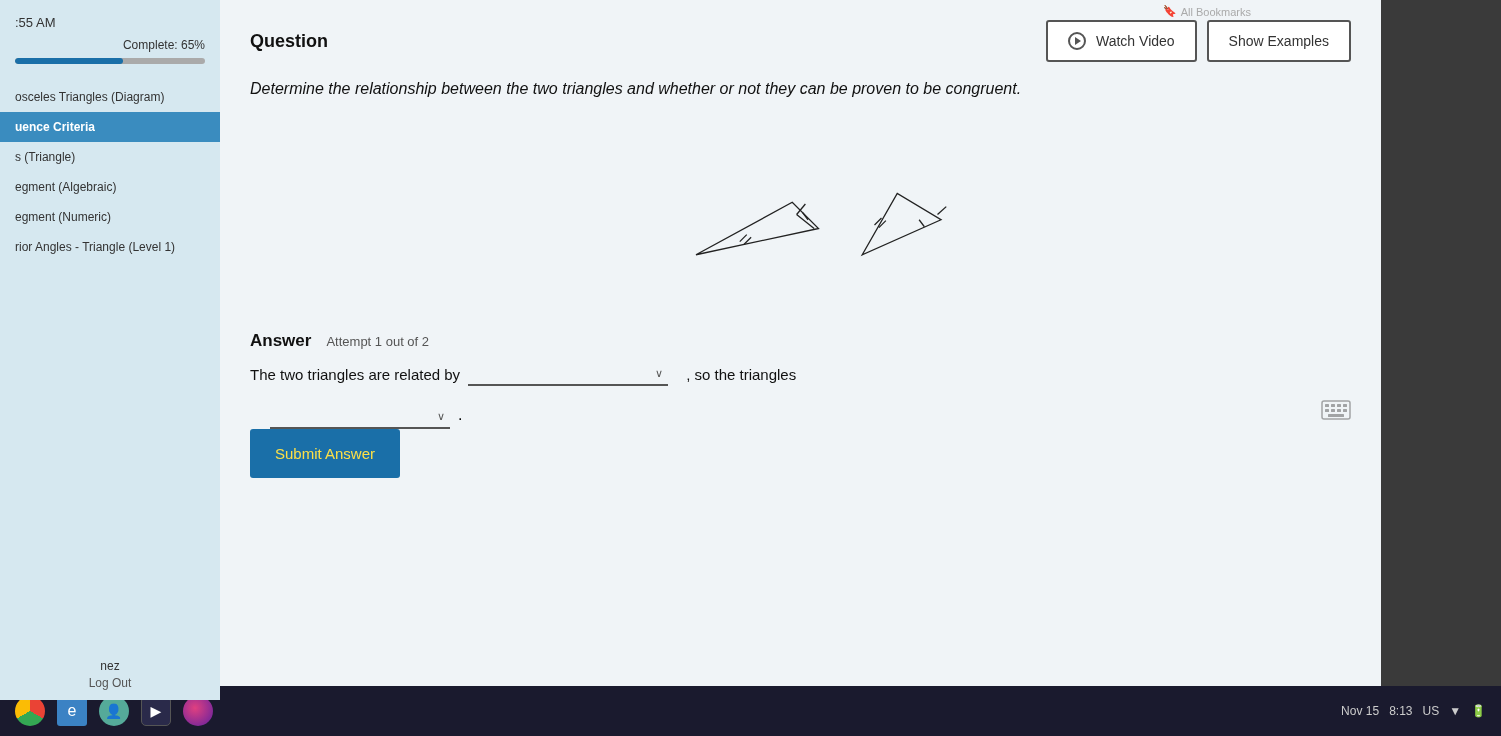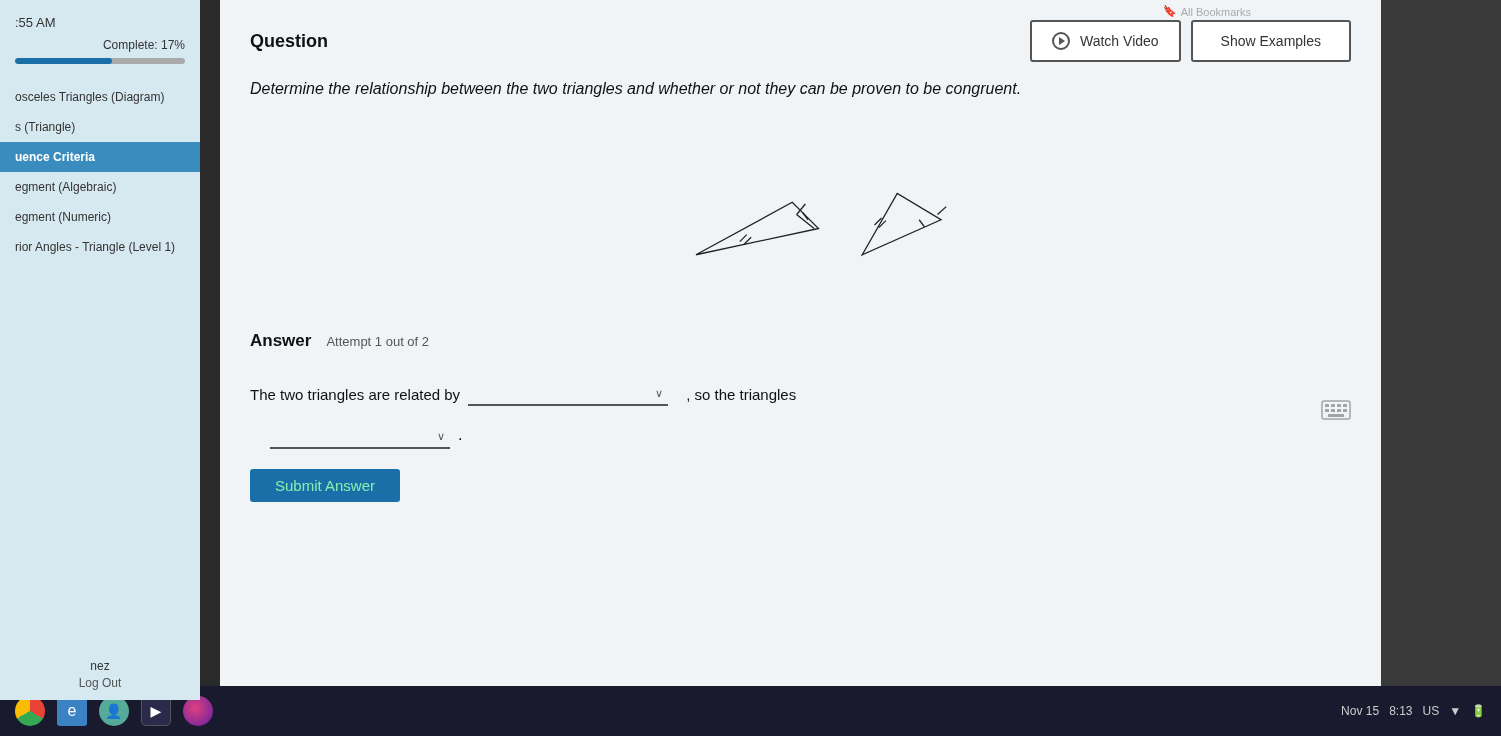--- a/index.html
+++ b/index.html
@@ -10,21 +10,21 @@
       font-family: Arial, sans-serif;
       overflow: hidden;
       display: flex;
     }
 
     
     .sidebar {
       position: absolute;
       left: 0;
       top: 0;
-      width: 200px;
+      width: 220px;
       height: 700px;
       background: #d6e8f0;
       display: flex;
       flex-direction: column;
       padding: 10px 0;
       z-index: 2;
     }
 
     .sidebar-time {
       font-size: 13px;
@@ -135,21 +135,21 @@
       padding: 10px 20px;
       border: 2px solid #555;
       background: white;
       font-size: 14px;
       color: #333;
       cursor: pointer;
       border-radius: 3px;
     }
 
     .btn-show-examples {
-      padding: 10px 28px;
+      padding: 10px 20px;
       border: 2px solid #555;
       background: white;
       font-size: 14px;
       color: #333;
       cursor: pointer;
       border-radius: 3px;
     }
 
     .play-icon {
       width: 18px;
@@ -196,21 +196,21 @@
 
     
     .answer-section {
       margin-top: 10px;
     }
 
     .answer-header {
       display: flex;
       align-items: center;
       gap: 15px;
-      margin-bottom: 32px;
+      margin-bottom: 12px;
     }
 
     .answer-label {
       font-size: 17px;
       font-weight: bold;
       color: #111;
     }
 
     .attempt-label {
       font-size: 13px;
@@ -262,24 +262,23 @@
     }
 
     .so-the-triangles {
       font-size: 15px;
       color: #111;
       margin-left: 10px;
     }
 
     
     .submit-btn {
-      margin-top: 20px;
-      padding: 8px 25px;
+      padding: 16px 25px;
       background: #1a6fa8;
-      color: #86efac;
+      color: #fde047;
       border: none;
       font-size: 15px;
       cursor: pointer;
       border-radius: 3px;
     }
 
     
     .keyboard-icon {
       position: absolute;
       right: 30px;
@@ -364,28 +363,28 @@
       align-items: center;
       gap: 8px;
       margin-left: 20px;
     }
   </style>
 </head>
 <body>
 
 <div class="sidebar">
   <div class="sidebar-time">:55 AM</div>
-  <div class="sidebar-progress-label">Complete: 17%</div>
+  <div class="sidebar-progress-label">Complete: 65%</div>
   <div class="sidebar-progress-bar">
     <div class="sidebar-progress-fill" style="width: 57%"></div>
   </div>
   <div class="sidebar-items">
     <div class="sidebar-item">osceles Triangles (Diagram)</div>
+    <div class="sidebar-item active sidebar-item-bold">uence Criteria</div>
     <div class="sidebar-item">s (Triangle)</div>
-    <div class="sidebar-item active sidebar-item-bold">uence Criteria</div>
     <div class="sidebar-item">egment (Algebraic)</div>
     <div class="sidebar-item">egment (Numeric)</div>
     <div class="sidebar-item">rior Angles - Triangle (Level 1)</div>
   </div>
   <div class="sidebar-bottom">
     <div class="sidebar-bottom-name">nez</div>
     <div class="sidebar-logout">Log Out</div>
   </div>
 </div>
 

